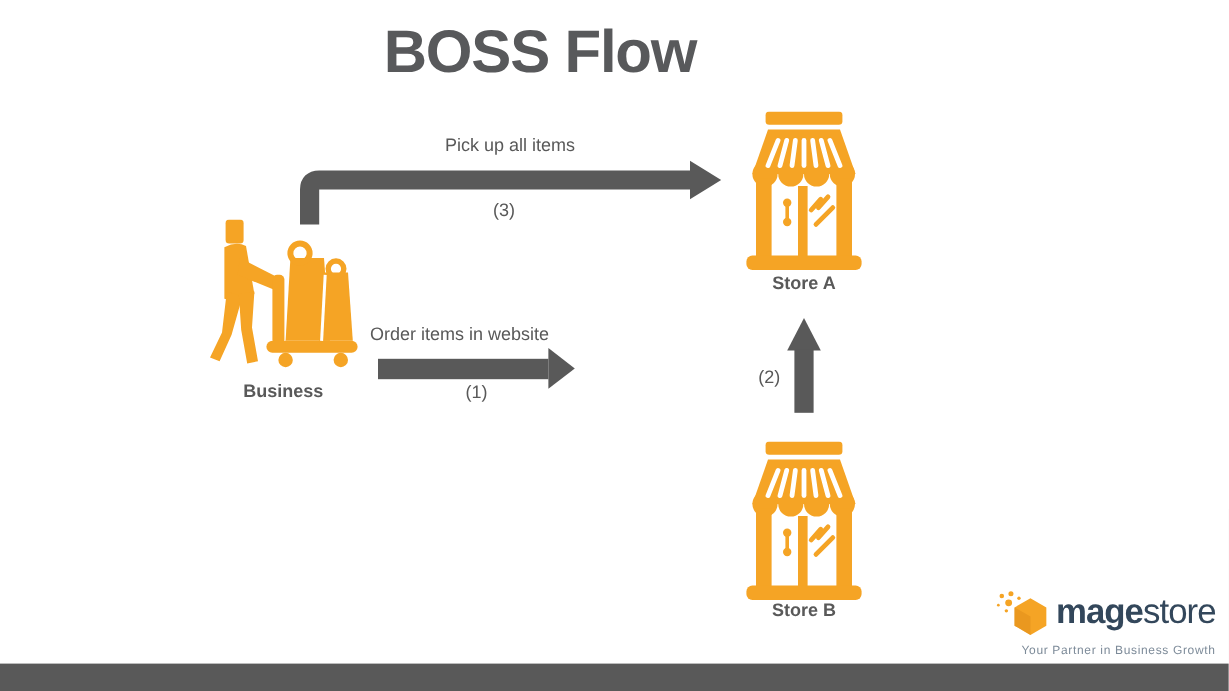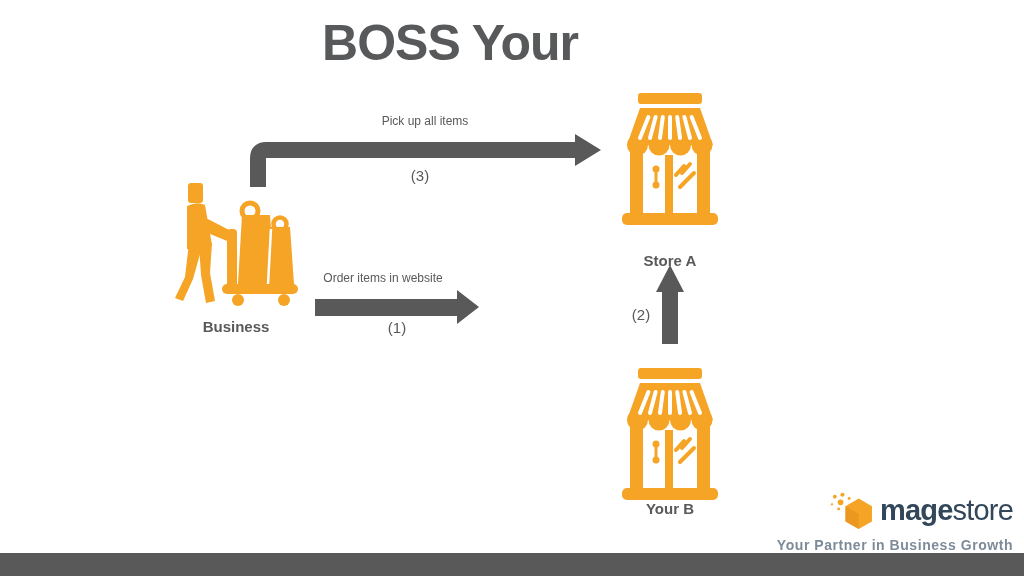--- a/index.html
+++ b/index.html
@@ -11,52 +11,52 @@
   .abs{position:absolute;}
   .slide-title{
     left:450px; top:14px; transform:translateX(-50%);
     font-size:50px; font-weight:bold; color:#58595B; letter-spacing:-1px;
     white-space:nowrap;
   }
   .node-label{
     font-size:15px; font-weight:bold; color:#595959; text-align:center;
   }
   .flow-label{
-    font-size:12px; color:#595959; text-align:center; line-height:17px;
+    font-size:15px; color:#595959; text-align:center; line-height:17px;
   }
   .step-number{
     font-size:15px; color:#595959; text-align:center;
   }
   
   .arrow-svg{display:block;}
   
   .logo{
     right:11px; top:489px; display:flex; flex-direction:column; align-items:flex-end;
   }
   .logo-row{display:flex; align-items:center; gap:3px;}
   .brand{
     font-size:29px; color:#33475B; letter-spacing:-0.8px; line-height:40px;
     white-space:nowrap;
   }
   .brand .bold{font-weight:bold;}
   .brand .reg{font-weight:normal;}
   .tagline{
-    font-size:14px; font-weight:bold; color:#7D8B99; letter-spacing:0.55px;
+    font-size:10px; font-weight:normal; color:#7D8B99; letter-spacing:0.55px;
     margin-top:6px; white-space:nowrap;
   }
   .footer-bar{
     left:0; bottom:0; width:1024px; height:23px; background:#595959;
   }
 </style>
 </head>
 <body>
 
 <div class="slide">
 
-  <div class="abs slide-title">BOSS Your</div>
+  <div class="abs slide-title">BOSS Flow</div>
 
   <svg class="abs arrow-svg" style="left:172px; top:183px;" width="128" height="124" viewBox="0 0 128 124">
     <g fill="#F5A425">
 
       <rect x="16" y="0" width="15" height="20" rx="3"></rect>
 
       <path d="M15,23 Q25,18 33,22 L40,62 Q28,70 15,66 Z"></path>
 
       <path d="M28,32 L63,50 L60,60 L26,46 Z"></path>
 
@@ -110,21 +110,21 @@
       <line x1="80" y1="45" x2="74.4" y2="24"></line>
       <line x1="90" y1="45" x2="81.6" y2="24"></line>
     </g>
 
     <g stroke="#F5A425" stroke-width="4" stroke-linecap="round">
       <line x1="66" y1="82" x2="74" y2="73"></line>
       <line x1="72" y1="80" x2="80" y2="71"></line>
       <line x1="70" y1="94" x2="84" y2="80"></line>
     </g>
   </svg>
-  <div class="abs node-label" style="left:610px; top:228px; width:120px;margin-top:24px;">Store A</div>
+  <div class="abs node-label" style="left:610px; top:228px; width:120px;">Store A</div>
 
   <svg class="abs arrow-svg" style="left:610px; top:368px;" width="120" height="132" viewBox="0 0 120 132">
     <g fill="#F5A425">
       <rect x="28" y="0" width="64" height="11" rx="3"></rect>
       <path d="M30,15 L90,15 L103,52 L17,52 Z"></path>
       <circle cx="27.5" cy="52" r="10.5"></circle>
       <circle cx="49" cy="52" r="10.5"></circle>
       <circle cx="70.5" cy="52" r="10.5"></circle>
       <circle cx="92" cy="52" r="10.5"></circle>
       <rect x="20" y="56" width="13" height="66"></rect>
@@ -143,21 +143,21 @@
       <line x1="70" y1="45" x2="67.2" y2="24"></line>
       <line x1="80" y1="45" x2="74.4" y2="24"></line>
       <line x1="90" y1="45" x2="81.6" y2="24"></line>
     </g>
     <g stroke="#F5A425" stroke-width="4" stroke-linecap="round">
       <line x1="66" y1="82" x2="74" y2="73"></line>
       <line x1="72" y1="80" x2="80" y2="71"></line>
       <line x1="70" y1="94" x2="84" y2="80"></line>
     </g>
   </svg>
-  <div class="abs node-label" style="left:610px; top:500px; width:120px;">Your B</div>
+  <div class="abs node-label" style="left:610px; top:500px; width:120px;">Store B</div>
 
   <svg class="abs arrow-svg" style="left:245px; top:115px;" width="360" height="90" viewBox="0 0 360 90">
     <path d="M13,72 L13,43 Q13,35 21,35 L331,35" fill="none" stroke="#595959" stroke-width="16"></path>
     <polygon points="330,19 330,51 356,35" fill="#595959"></polygon>
   </svg>
   <div class="abs flow-label" style="left:335px; top:113px; width:180px;">Pick up all items</div>
   <div class="abs step-number" style="left:380px; top:167px; width:80px;">(3)</div>
 
   <svg class="abs arrow-svg" style="left:315px; top:289px;" width="165" height="36" viewBox="0 0 165 36">
     <rect x="0" y="10" width="142" height="17" fill="#595959"></rect>

